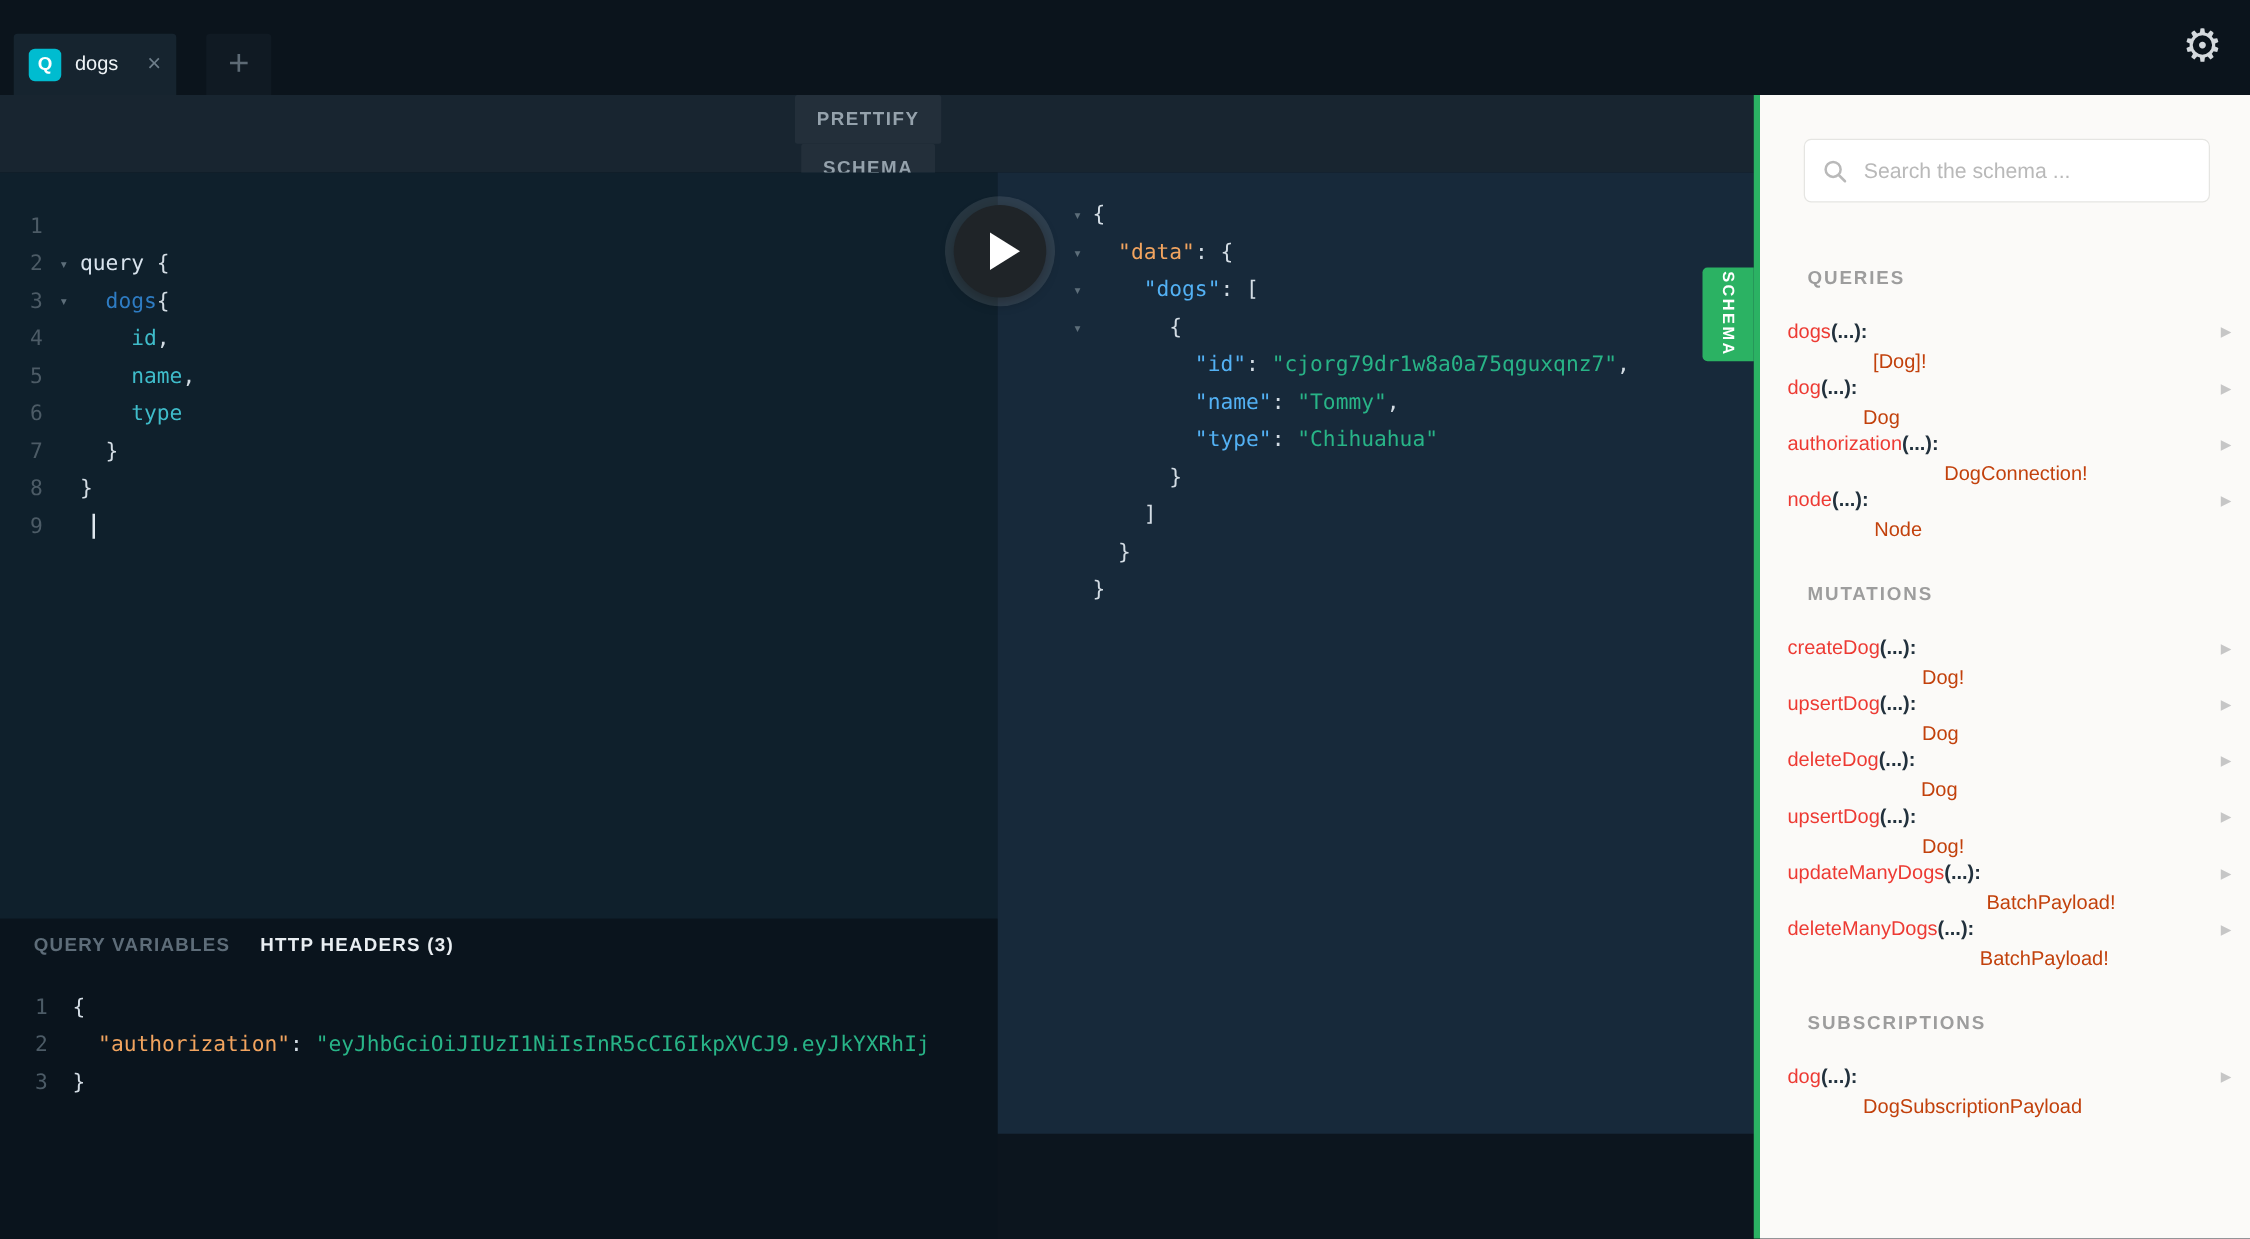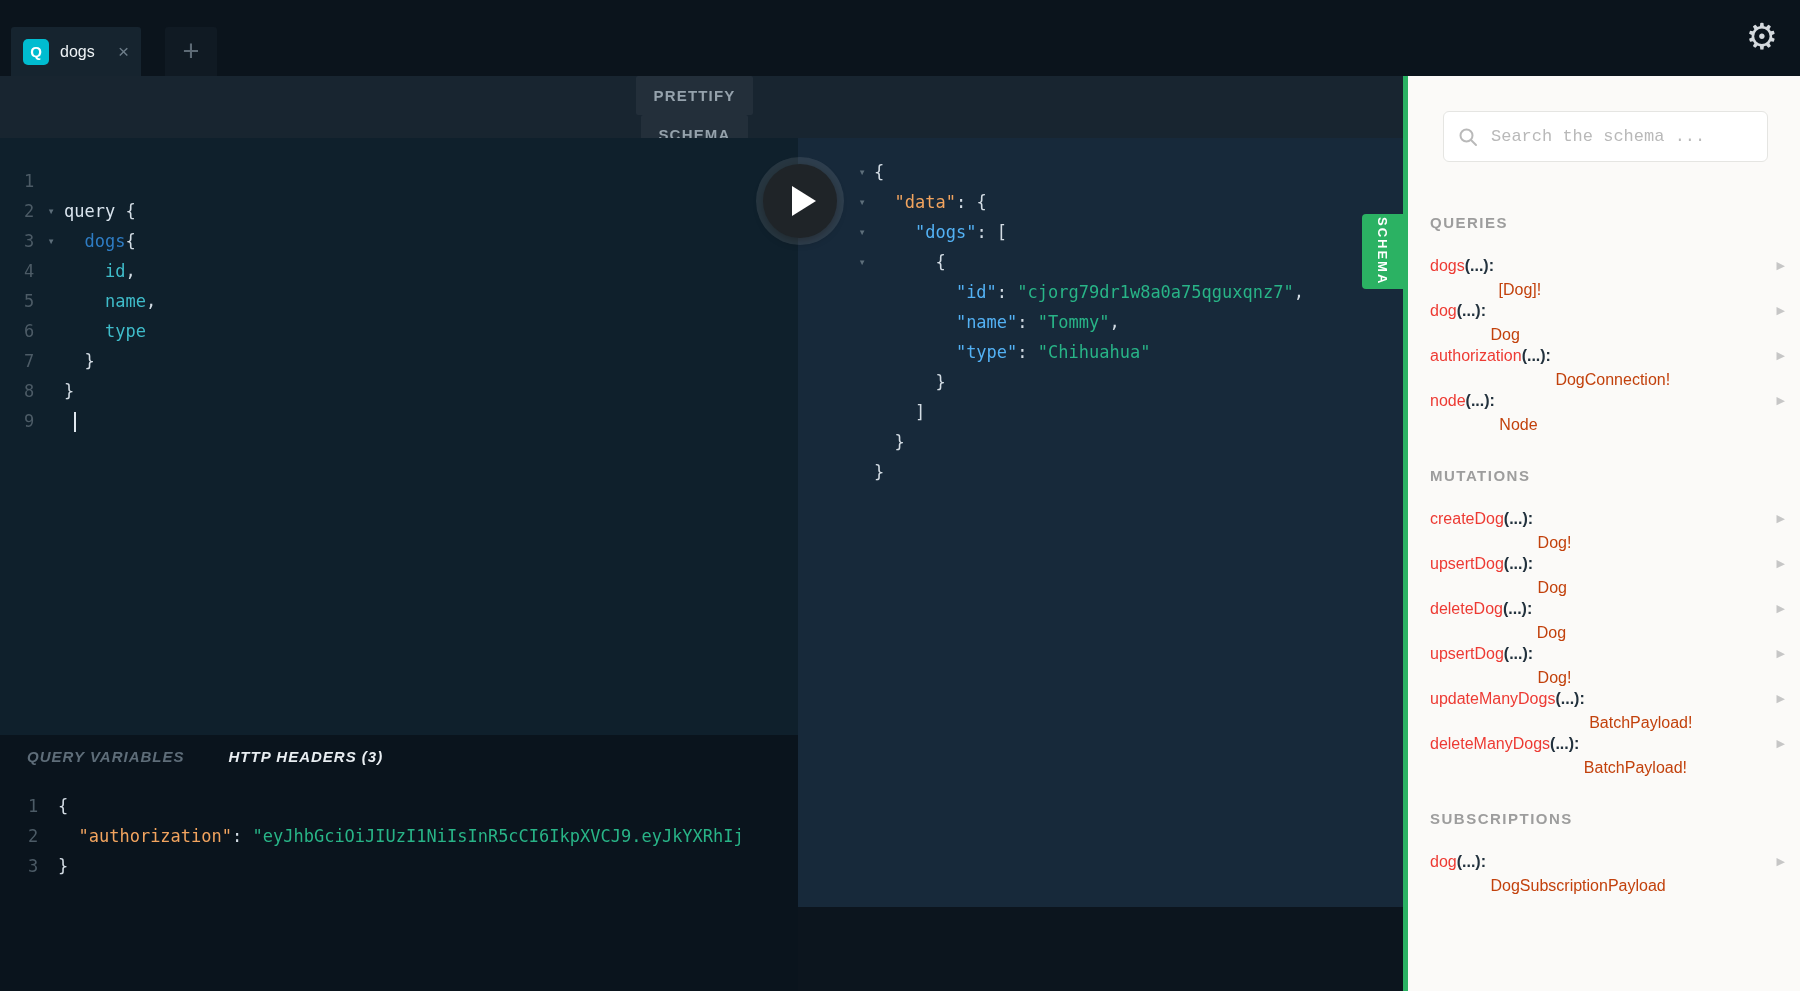--- a/index.html
+++ b/index.html
@@ -46,43 +46,43 @@
   .cursor{display:inline-block;width:2px;height:20px;background:#dfe7ee;vertical-align:middle;margin-left:10px;}
   
   .tk-kw{color:#d9e4ee}
   .tk-pn{color:#d3dce4}
   .tk-fld{color:#2e7cc3}
   .tk-leaf{color:#3fbcca}
   .tk-key{color:#53b1f4}
   .tk-key_orange{color:#f2a45f}
   .tk-str{color:#28b487}
   
-  #vartabs{display:flex;gap:44px;padding:13px 0 0 27px;font-style:italic;}
+  #vartabs{display:flex;gap:24px;padding:13px 0 0 27px;}
   .vtab{font-weight:700;font-size:15px;letter-spacing:1px;color:#5e6d79;}
   .vtab.active{color:#e9eef2;}
   #v-lines{margin-top:26px;}
   
   #play{position:absolute;left:763px;top:164px;width:74px;height:74px;border-radius:50%;background:#1f2428;
         box-shadow:0 0 0 7px rgba(255,255,255,0.10),0 3px 10px rgba(0,0,0,0.45);
         display:flex;align-items:center;justify-content:center;z-index:5;}
   #play .tri{width:0;height:0;border-top:15px solid transparent;border-bottom:15px solid transparent;
              border-left:24px solid #ffffff;margin-left:7px;}
   
   #greenline{position:absolute;left:1403px;top:76px;width:5px;height:915px;background:#2bb263;}
   #schematab{position:absolute;left:1362px;top:214px;width:41px;height:75px;background:#2bb263;
              border-radius:4px 0 0 4px;color:#fff;font-weight:700;font-size:13px;letter-spacing:2px;
              writing-mode:vertical-rl;display:flex;align-items:center;justify-content:center;z-index:4;}
   #sidebar{position:absolute;left:1408px;top:76px;width:392px;height:915px;background:#fbfaf8;overflow:hidden;}
   #searchbox{margin:35px 0 0 35px;width:325px;height:51px;background:#fff;border:1px solid #e5e5e2;
              border-radius:6px;display:flex;align-items:center;padding:0 14px;box-sizing:border-box;}
   #searchbox svg{flex:none;margin-right:11px;}
-  #search-input{border:none;outline:none;flex:1;font-size:17px;font-family:Liberation Mono, monospace;color:#0f172a;background:transparent;}
+  #search-input{border:none;outline:none;flex:1;font-size:17px;font-family:Liberation Sans, sans-serif;color:#0f172a;background:transparent;}
   #search-input::placeholder{color:#b9b9b9;}
   #schema-sections{padding-left:22px;}
-  .sec-title{font-weight:700;font-size:15px;letter-spacing:1.5px;color:#9d9d9d;margin:44px 0 12px 0;}
+  .sec-title{font-weight:700;font-size:15px;letter-spacing:1.5px;color:#9d9d9d;margin:44px 0 12px 16px;}
   .sec-title:first-child{margin-top:52px;}
   .frow{position:relative;height:45px;display:flex;align-items:center;font-size:16px;}
   .fname{color:#ed3a33;}
   .fargs{color:#22313d;font-weight:700;}
   .ftype{color:#c2410c;white-space:pre;margin-top:48px;}
   .chev{position:absolute;right:15px;color:#c6c6c6;font-size:11px;}
 </style>
 </head>
 <body>
 

